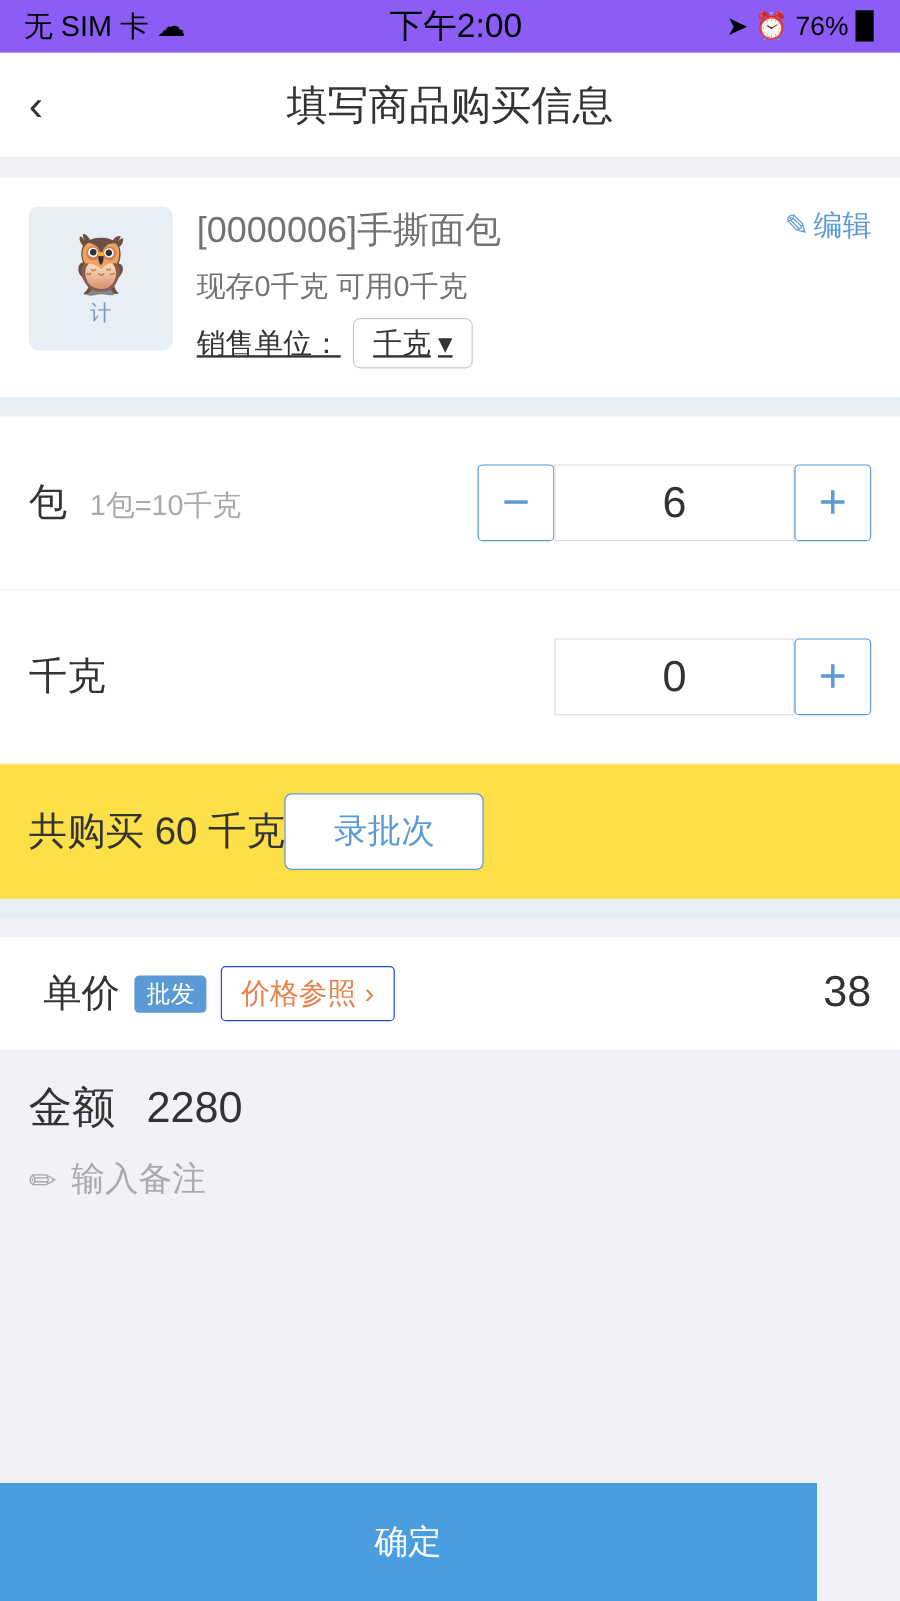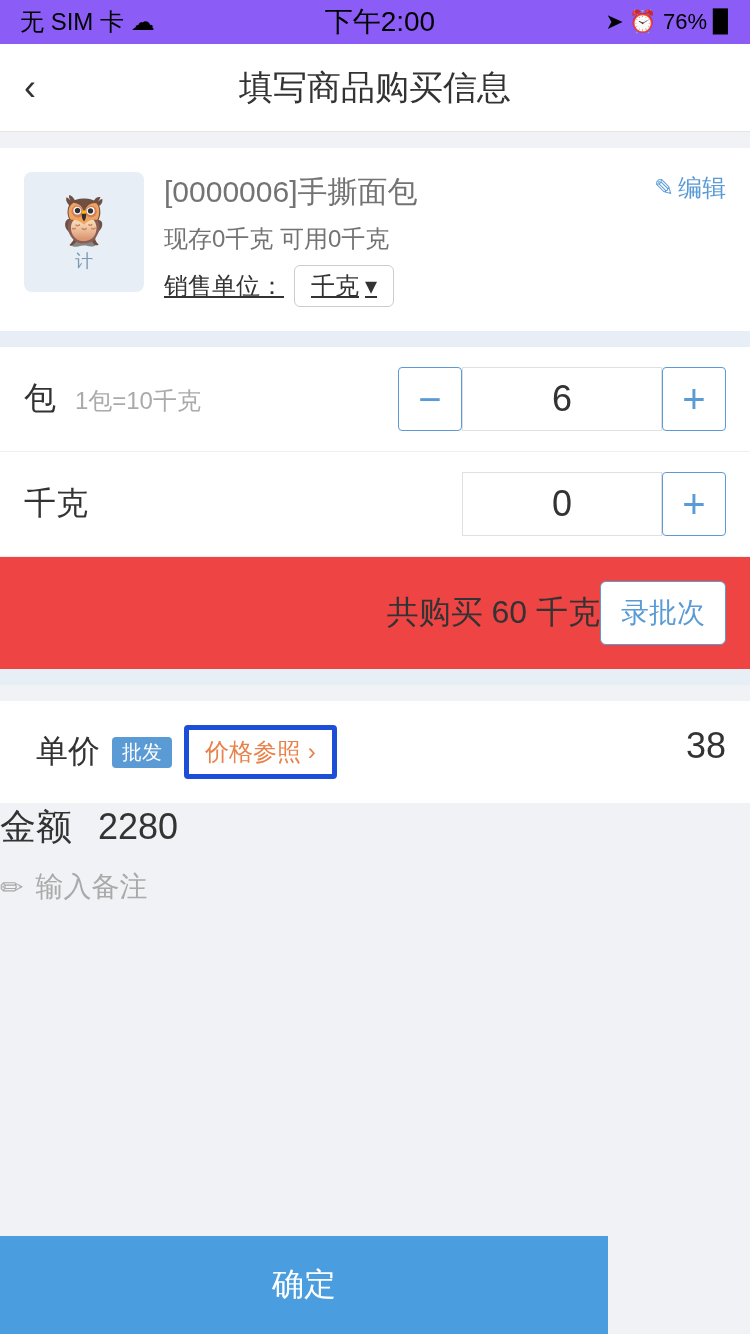--- a/index.html
+++ b/index.html
@@ -118,21 +118,21 @@
       background: #e8eef5;
     }
 
     
     .input-section {
       background: #fff;
     }
     .input-row {
       display: flex;
       align-items: center;
-      padding: 20px 24px;
+      padding: 40px 24px;
       border-bottom: 1px solid #f0f0f0;
     }
     .input-label {
       font-size: 32px;
       color: #333;
       flex: 1;
     }
     .input-hint {
       font-size: 24px;
       color: #aaa;
@@ -165,35 +165,35 @@
       color: #333;
       background: #fff;
       outline: none;
     }
     .qty-btn-right {
       border-radius: 4px;
     }
 
     
     .total-row {
-      background: #ef4444;
-      display: flex;
-      align-items: center;
-      justify-content: flex-end;
+      background: #fde047;
+      display: flex;
+      align-items: center;
+      justify-content: flex-start;
       padding: 24px;
     }
     .total-text {
       font-size: 32px;
       color: #333;
     }
     .batch-btn {
       border: 1px solid #5b9bd5;
       color: #5b9bd5;
       background: #fff;
-      padding: 12px 20px;
+      padding: 12px 40px;
       border-radius: 6px;
       font-size: 28px;
       cursor: pointer;
     }
 
     
     .price-section {
       background: #fff;
       margin-top: 16px;
       padding: 24px;
@@ -211,39 +211,40 @@
       gap: 12px;
     }
     .price-tag-batch {
       background: #5b9bd5;
       color: #fff;
       font-size: 20px;
       padding: 2px 10px;
       border-radius: 4px;
     }
     .price-ref-btn {
-      border: 5px solid #1d4ed8;
+      border: 1px solid #1d4ed8;
       color: #e8824a;
       background: #fff;
       padding: 6px 16px;
       border-radius: 4px;
       font-size: 24px;
       display: flex;
       align-items: center;
       gap: 4px;
       cursor: pointer;
     }
     .price-value {
       font-size: 36px;
       color: #333;
     }
 
     
     .amount-section {
       background: #f0f2f5;
+      padding: 24px;
       margin-top: 0;
     }
     .amount-row {
       font-size: 36px;
       color: #333;
       margin-bottom: 16px;
     }
     .note-row {
       display: flex;
       align-items: center;
@@ -256,25 +257,25 @@
     .bottom-space {
       height: 400px;
       background: #f0f2f5;
     }
 
     
     .confirm-btn {
       position: fixed;
       bottom: 0;
       left: 0;
-      width: 608px;
+      width: 680px;
       height: 98px;
       background: #4a9ee0;
       color: #fff;
-      font-size: 32px;
+      font-size: 28px;
       display: flex;
       align-items: center;
       justify-content: center;
       cursor: pointer;
       border: none;
     }
 
     
     .owl-logo {
       font-size: 48px;

